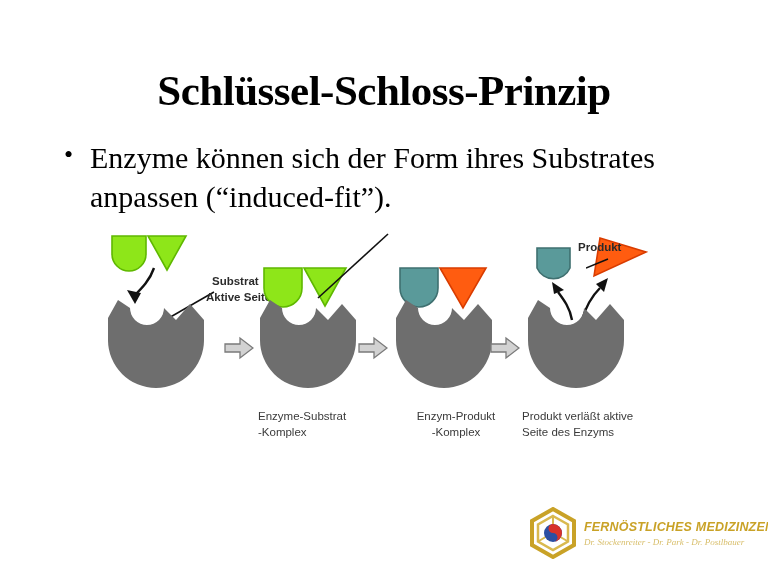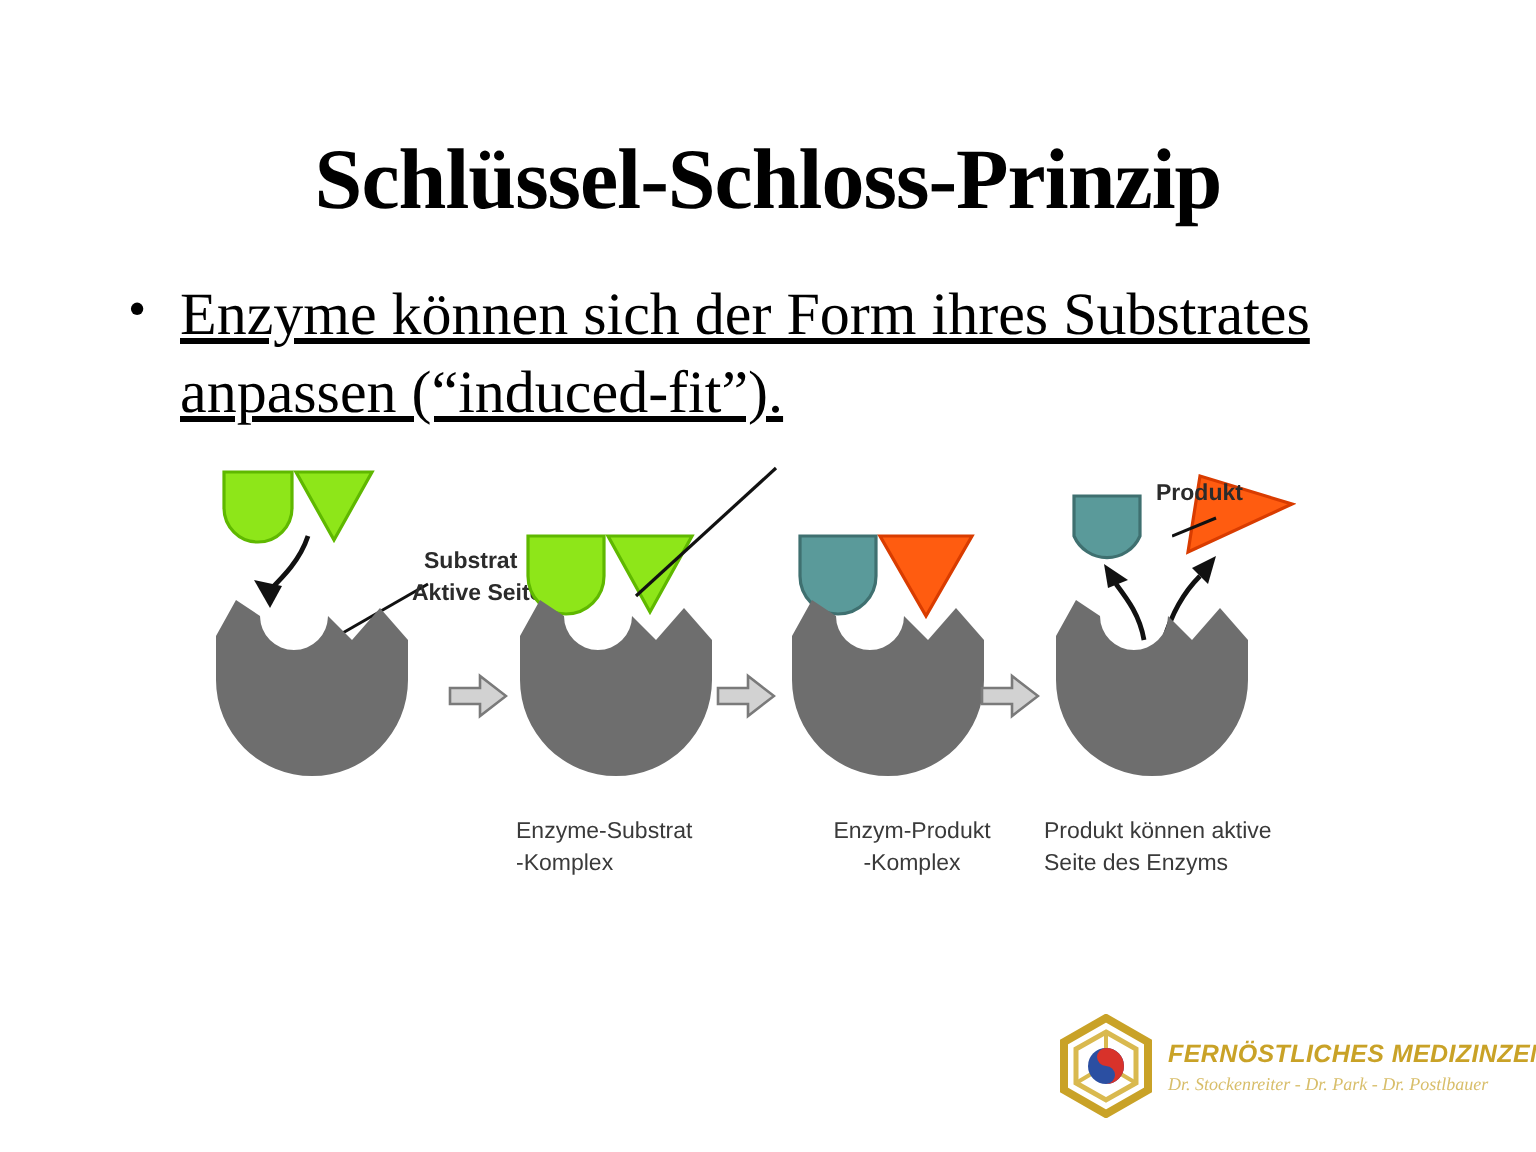--- a/index.html
+++ b/index.html
@@ -33,21 +33,21 @@
     font-size:30px;
     color:#000;
     line-height:1.30;
   }
   .bullet-row{display:flex;align-items:flex-start;}
   .bullet-dot{
     width:26px;flex:0 0 26px;
     font-size:26px;line-height:1.30;
     text-align:left;
   }
-  .bullet-text{flex:1 1 auto;text-decoration:underline;}
+  .bullet-text{flex:1 1 auto;}
 
   
   .diagram{
     position:absolute;
     left:96px;top:232px;
     width:580px;height:240px;
   }
   .panel{position:absolute;top:0;width:130px;height:240px;}
   .p1{left:0;}
   .p2{left:152px;}
@@ -275,21 +275,21 @@
         <svg class="pointer" style="left:70px;top:24px;" width="24" height="16" viewBox="0 0 24 16">
           <path d="M0 12 L22 3" stroke="#111" stroke-width="1.5" fill="none"></path>
         </svg>
 
         <div class="enzyme">
           <svg width="104" height="92" viewBox="0 0 104 92">
             <path d="M4 40 A48 48 0 0 0 100 40 L100 20 L86 4 L72 20 L60 8 A17 17 0 0 1 26 8 L14 0 L4 18 Z" fill="#6e6e6e"></path>
           </svg>
         </div>
       </div>
-      <div class="caption c4">Produkt können aktive
+      <div class="caption c4">Produkt verläßt aktive
 Seite des Enzyms</div>
     </div>
 
     <div class="lbl lbl-produkt">Produkt</div>
   </div>
 
   <div class="logo">
     <div class="logo-mark">
       <svg width="50" height="52" viewBox="0 0 50 52">
         <polygon points="25,2 46,14 46,38 25,50 4,38 4,14" fill="none" stroke="#c9a227" stroke-width="4"></polygon>

